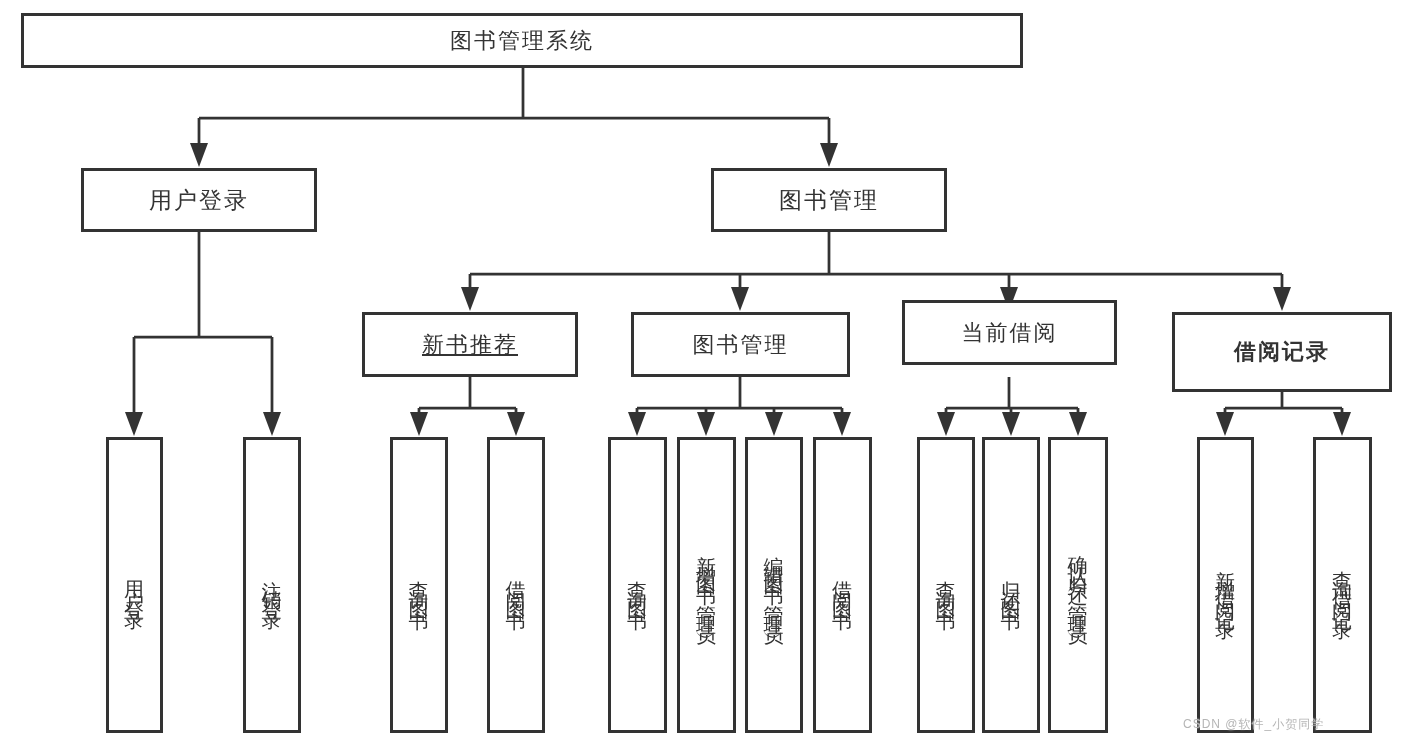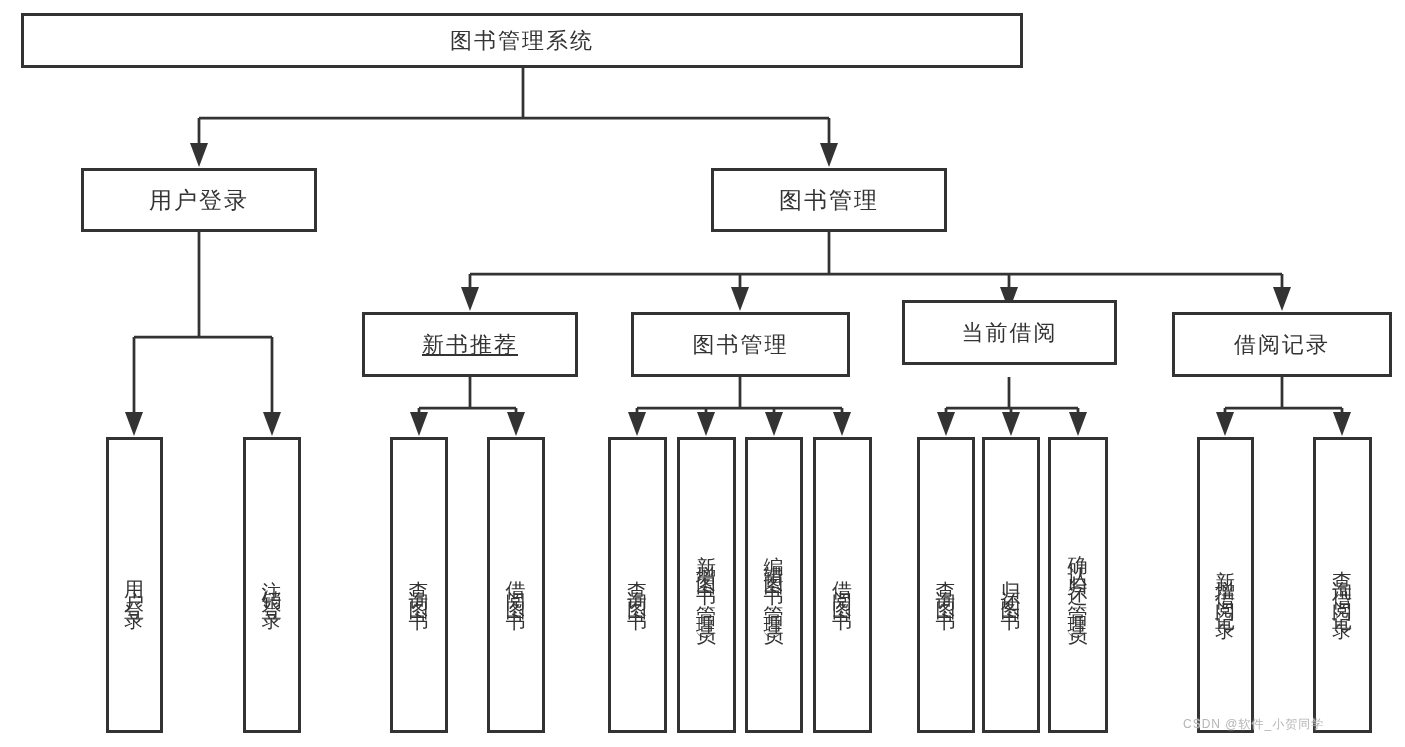--- a/index.html
+++ b/index.html
@@ -117,21 +117,21 @@
   </svg>
 
   <div class="node h-node root-node" style="left:21px; top:13px; width:1002px; height:55px;">图书管理系统</div>
 
   <div class="node h-node lvl1-node" style="left:81px; top:168px; width:236px; height:64px;">用户登录</div>
   <div class="node h-node lvl1-node" style="left:711px; top:168px; width:236px; height:64px;">图书管理</div>
 
   <div class="node h-node lvl2-node" style="left:362px; top:312px; width:216px; height:65px;text-decoration:underline;">新书推荐</div>
   <div class="node h-node lvl2-node" style="left:631px; top:312px; width:219px; height:65px;">图书管理</div>
   <div class="node h-node lvl2-node" style="left:902px; top:300px; width:215px; height:65px;">当前借阅</div>
-  <div class="node h-node lvl2-node" style="left:1172px; top:312px; width:220px; height:65px;">借阅记录</div>
+  <div class="node h-node lvl2-node" style="left:1172px; top:312px; width:220px; height:80px;font-weight:bold;">借阅记录</div>
 
   <div class="node v-node" style="left:106px; top:437px; width:57px; height:296px;">用户登录</div>
   <div class="node v-node" style="left:243px; top:437px; width:58px; height:296px;">注销登录</div>
 
   <div class="node v-node" style="left:390px; top:437px; width:58px; height:296px;">查询图书</div>
   <div class="node v-node" style="left:487px; top:437px; width:58px; height:296px;">借阅图书</div>
 
   <div class="node v-node" style="left:608px; top:437px; width:59px; height:296px;">查询图书</div>
   <div class="node v-node" style="left:677px; top:437px; width:59px; height:296px;">新增图书（管理员）</div>
   <div class="node v-node" style="left:745px; top:437px; width:58px; height:296px;">编辑图书（管理员）</div>

